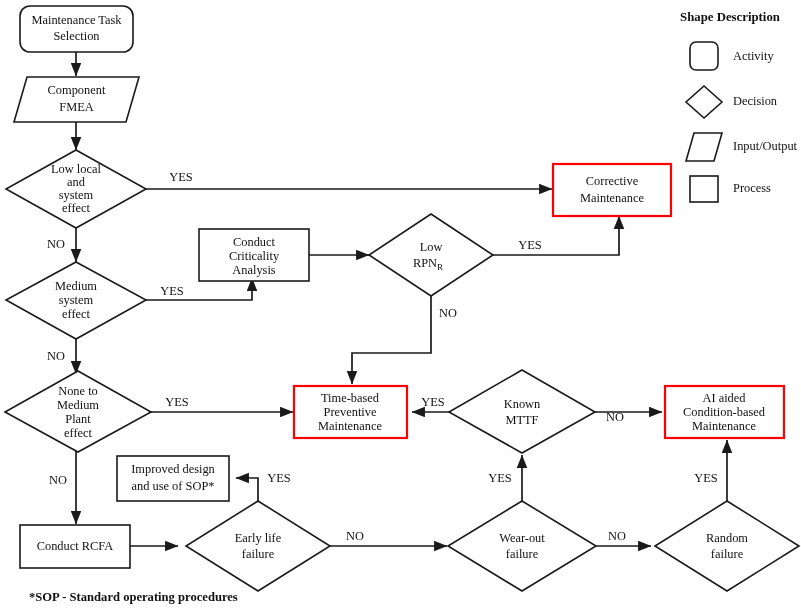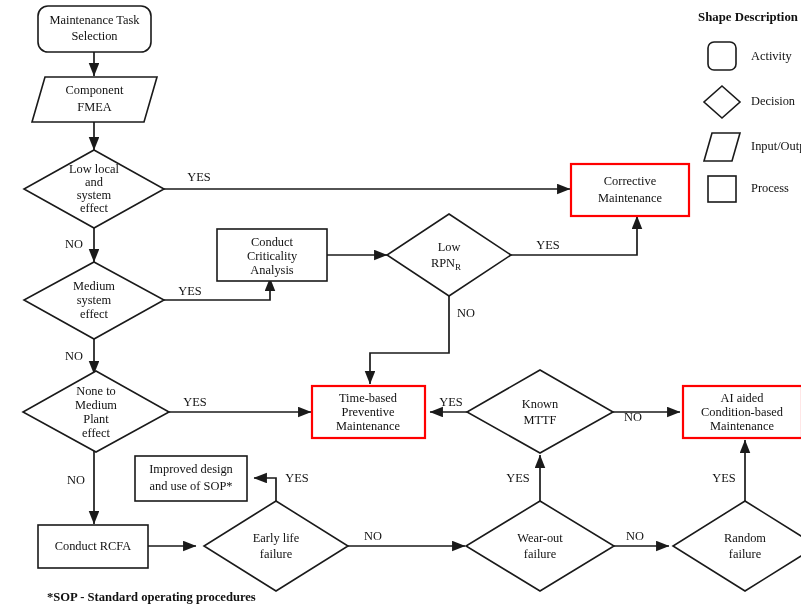--- a/index.html
+++ b/index.html
@@ -10,21 +10,20 @@
   body {
     width: 801px;
     height: 611px;
     overflow: hidden;
     font-family: "Liberation Serif", "DejaVu Serif", serif;
   }
   #diagram-root {
     position: relative;
     width: 644px;
     height: 611px;
-    padding-left: 18px;
   }
   svg#flowchart {
     display: block;
     width: 801px;
     height: 611px;
   }
   .shape-stroke {
     fill: #ffffff;
     stroke: #1a1a1a;
     stroke-width: 1.6;

